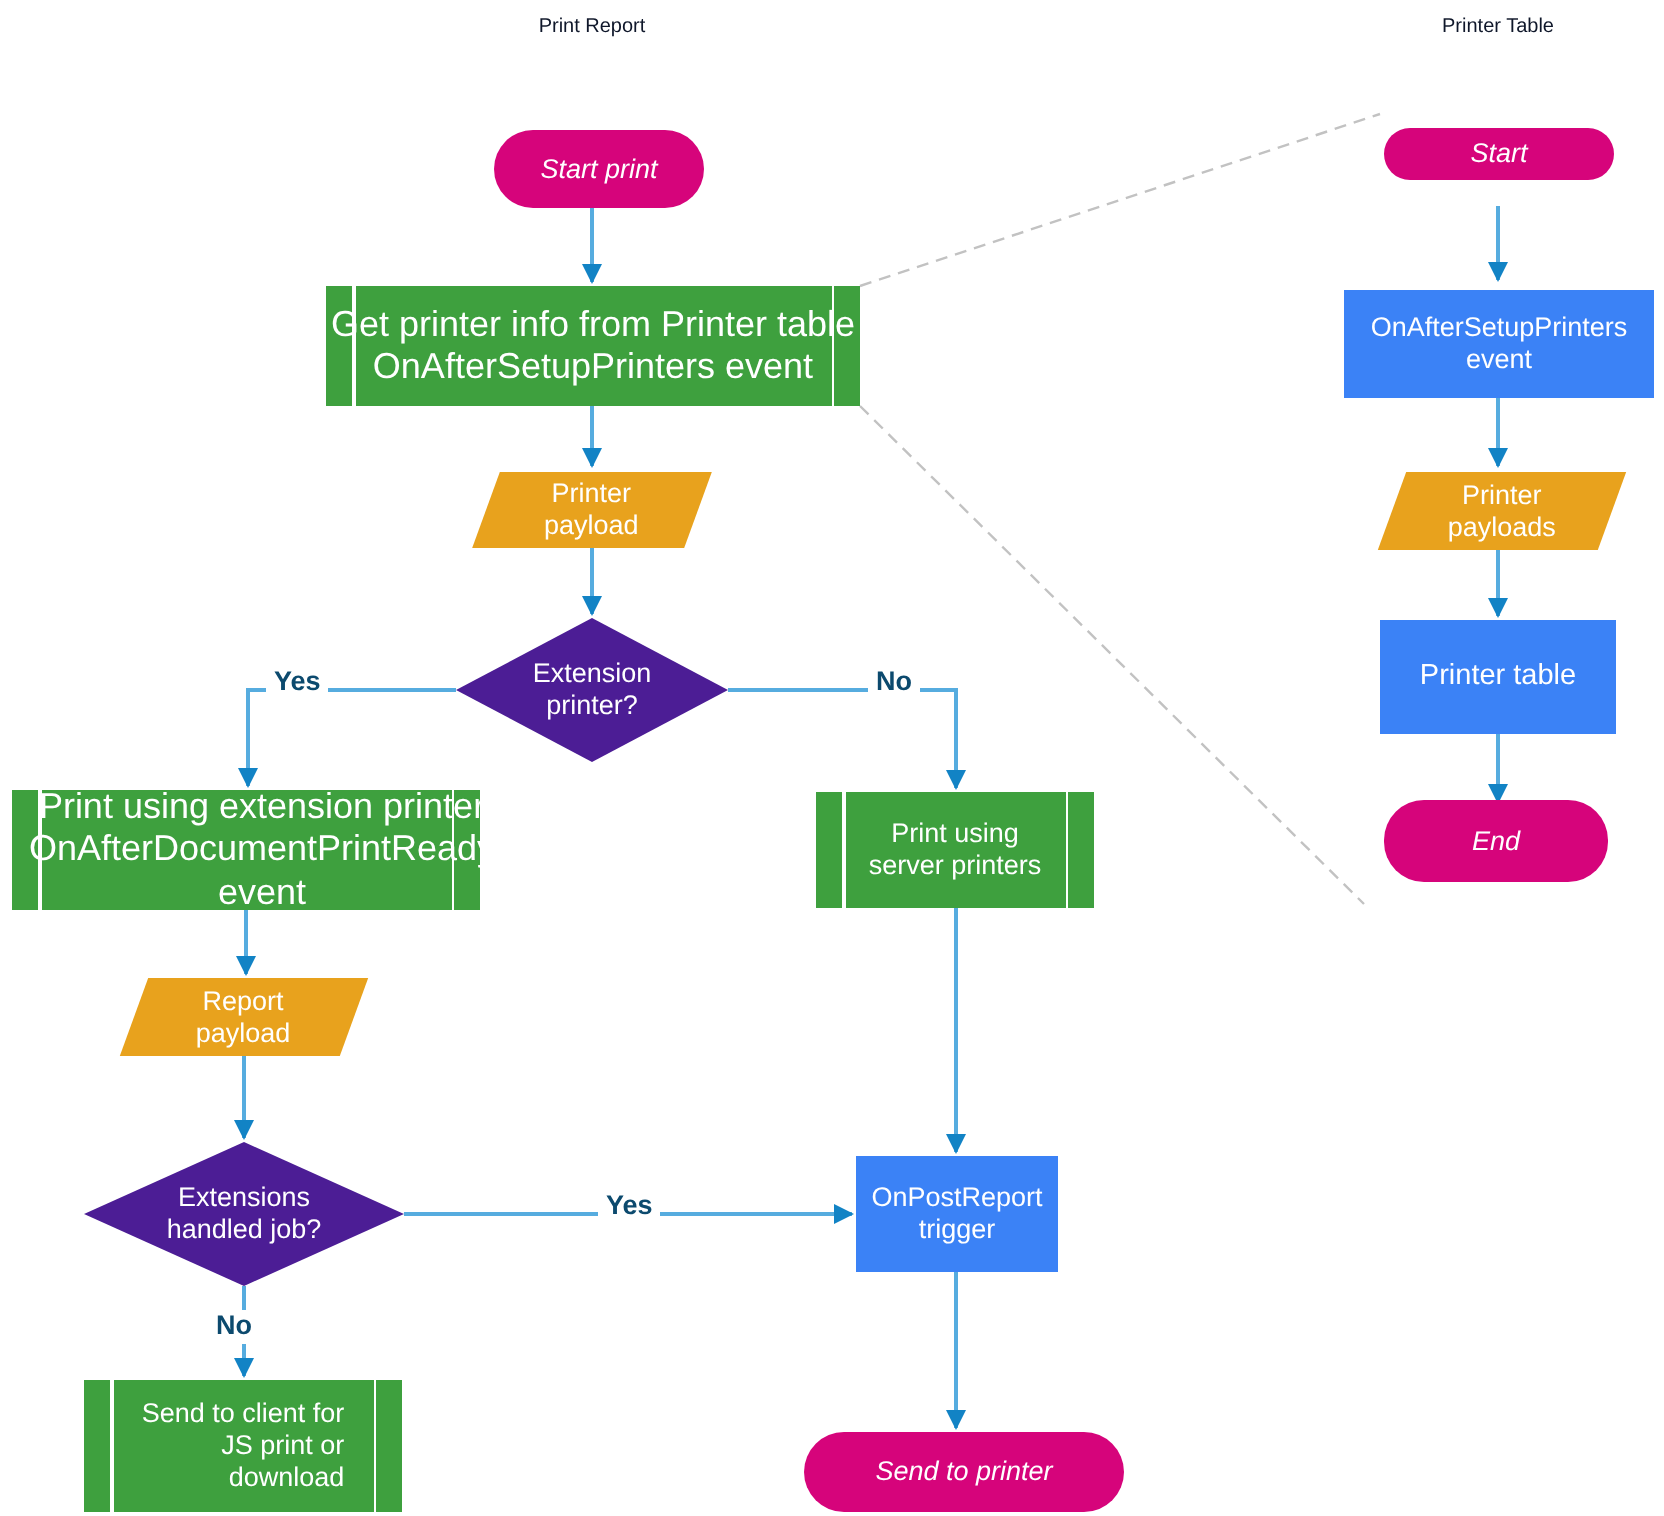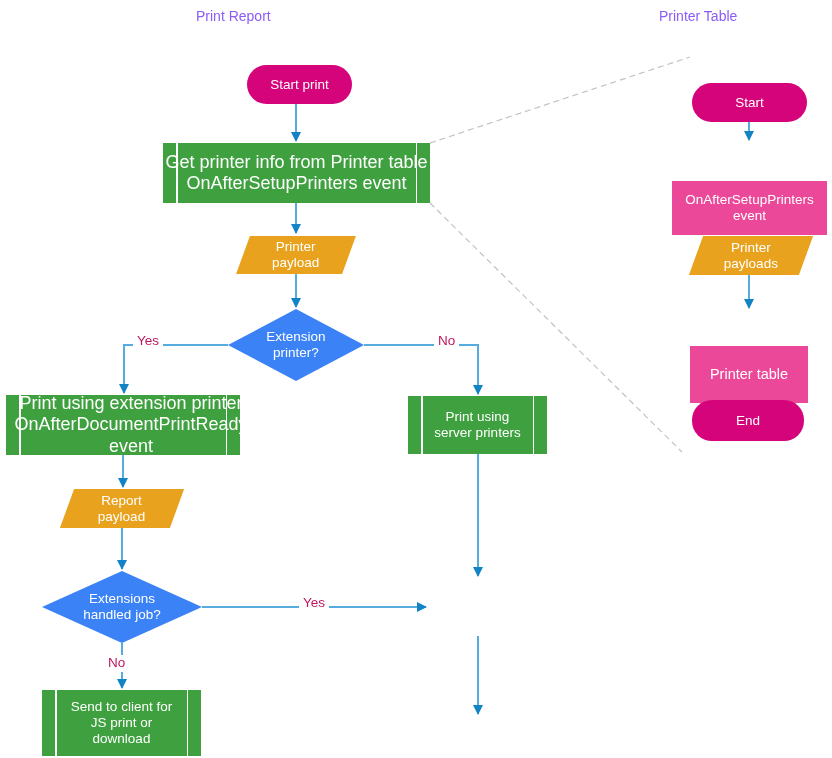--- a/index.html
+++ b/index.html
@@ -18,47 +18,48 @@
     display:flex;align-items:center;justify-content:center;
     text-align:center;
     color:#ffffff;
     font-size:13.5px;
     line-height:1.18;
     white-space:pre-line;
     box-sizing:border-box;
   }
   .title{
     position:absolute;z-index:2;
-    color:#8b5cf6;font-size:14px;
+    color:#0f172a;font-size:10px;text-align:center;
     white-space:pre-line;
   }
   .pink{background:#d6047b;}
   .green{background:#3ea03e;}
-  .blue{background:#ec4899;margin-top:36px;}
+  .blue{background:#3b82f6;}
   .orangeskew{background:#e8a21d;transform:skewX(-20deg);}
   .orangeskew .unskew{transform:skewX(20deg);white-space:pre-line;}
-  .stadium{border-radius:20px;}
+  .stadium{border-radius:20px;font-style:italic;}
   .diamond{
-    background:#3b82f6;
+    background:#4c1d95;
     clip-path:polygon(50% 0,100% 50%,50% 100%,0 50%);
   }
   
   .pp::before,.pp::after{
     content:"";
     position:absolute;top:0;bottom:0;width:1.5px;background:#ffffff;
   }
   .pp::before{left:13px;}
   .pp::after{right:13px;}
   .edge-label{
     position:absolute;z-index:3;
     background:#ffffff;
-    color:#be185d;
+    color:#0c4a6e;
     font-size:13.5px;
     padding:1px 4px;
     line-height:1.1;
+    font-weight:bold;
   }
   .fs13{font-size:18px;}
 </style>
 </head>
 <body>
 
 <div class="canvas">
 
   <svg class="layer connectors" width="832" height="758" viewBox="0 0 832 758">
     <defs>
@@ -113,32 +114,35 @@
 server printers</div>
 
   <div class="shape orangeskew" style="left:67px;top:489px;width:110px;height:39px;">
     <span class="unskew">Report
 payload</span>
   </div>
 
   <div class="shape diamond" style="left:42px;top:571px;width:160px;height:72px;">Extensions
 handled job?</div>
 
+  <div class="shape blue" style="left:428px;top:578px;width:101px;height:58px;">OnPostReport
+trigger</div>
 
-  <div class="shape green pp" style="left:42px;top:690px;width:159px;height:66px;">Send to client for
+  <div class="shape green pp" style="left:42px;top:690px;width:159px;height:66px;text-align:right;">Send to client for
 JS print or
 download</div>
 
+  <div class="shape pink stadium" style="left:402px;top:716px;width:160px;height:40px;">Send to printer</div>
 
   <div class="edge-label" style="left:133px;top:333px;">Yes</div>
   <div class="edge-label" style="left:434px;top:333px;">No</div>
   <div class="edge-label" style="left:299px;top:595px;">Yes</div>
   <div class="edge-label" style="left:104px;top:655px;">No</div>
 
-  <div class="shape pink stadium" style="left:692px;top:64px;width:115px;height:39px;margin-top:19px;">Start</div>
+  <div class="shape pink stadium" style="left:692px;top:64px;width:115px;height:26px;">Start</div>
 
   <div class="shape blue" style="left:672px;top:145px;width:155px;height:54px;">OnAfterSetupPrinters
 event</div>
 
   <div class="shape orangeskew" style="left:696px;top:236px;width:110px;height:39px;">
     <span class="unskew">Printer
 payloads</span>
   </div>
 
   <div class="shape blue" style="left:690px;top:310px;width:118px;height:57px;font-size:14.5px;">Printer table</div>

